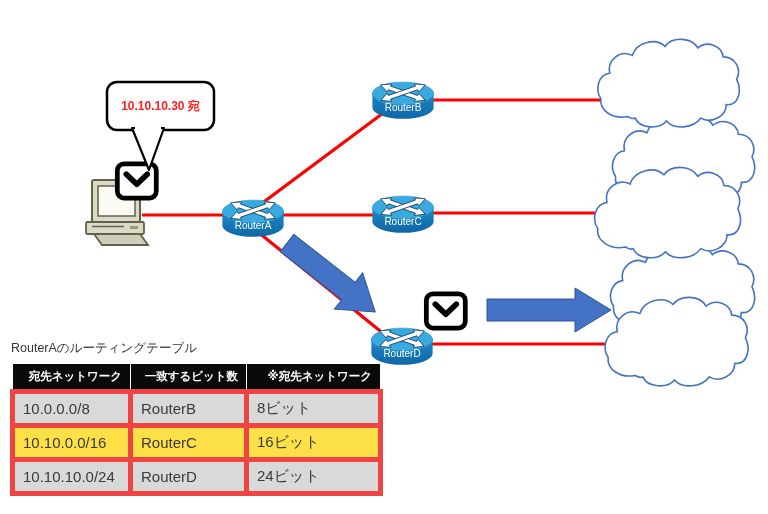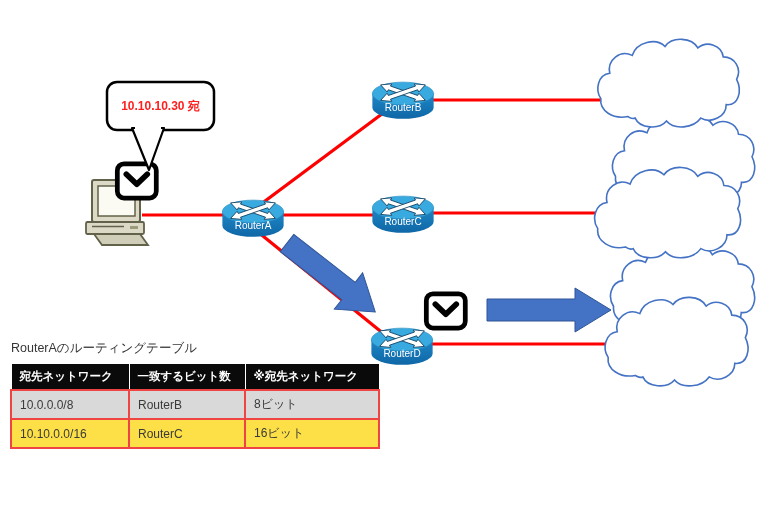--- a/index.html
+++ b/index.html
@@ -13,25 +13,25 @@
   .callout-text{font-size:12px;font-weight:bold;fill:#ff1f1f;font-family:"Liberation Sans","DejaVu Sans",sans-serif;}
 
   .table-wrap{position:absolute;left:10px;top:340px;width:372px;}
   .tbl-title{font-size:12.5px;color:#363636;margin:0 0 6px 1px;}
   table.routing{border-collapse:collapse;width:368px;table-layout:fixed;}
   table.routing col.c1{width:118px;}
   table.routing col.c2{width:116px;}
   table.routing col.c3{width:134px;}
   table.routing th{
     background:#0a0a0a;color:#fff;font-size:11.5px;font-weight:bold;
-    text-align:left;padding:5px 8px;height:15px;border:1px solid #fff;white-space:nowrap;
+    text-align:right;padding:5px 8px;height:15px;border:1px solid #fff;white-space:nowrap;
   }
   table.routing td{
-    font-size:12px;color:#3a3a3a;text-align:left;padding:5px 8px;height:13px;
-    border:2px solid #ef4444;white-space:nowrap;
+    font-size:15px;color:#3a3a3a;text-align:left;padding:5px 8px;height:13px;
+    border:5px solid #ef4444;white-space:nowrap;
   }
   table.routing tr.odd td{background:#d9d9d9;}
   table.routing tr.even td{background:#fde047;}
 </style>
 </head>
 <body>
 
 <div class="canvas">
 
   <svg width="768" height="514" viewBox="0 0 768 514">
@@ -145,17 +145,22 @@
         <tr class="odd">
           <td>10.0.0.0/8</td>
           <td>RouterB</td>
           <td>8ビット</td>
         </tr>
         <tr class="even">
           <td>10.10.0.0/16</td>
           <td>RouterC</td>
           <td>16ビット</td>
         </tr>
+        <tr class="odd">
+          <td>10.10.10.0/24</td>
+          <td>RouterD</td>
+          <td>24ビット</td>
+        </tr>
       </tbody>
     </table>
   </div>
 
 </div>
 
 </body></html>

